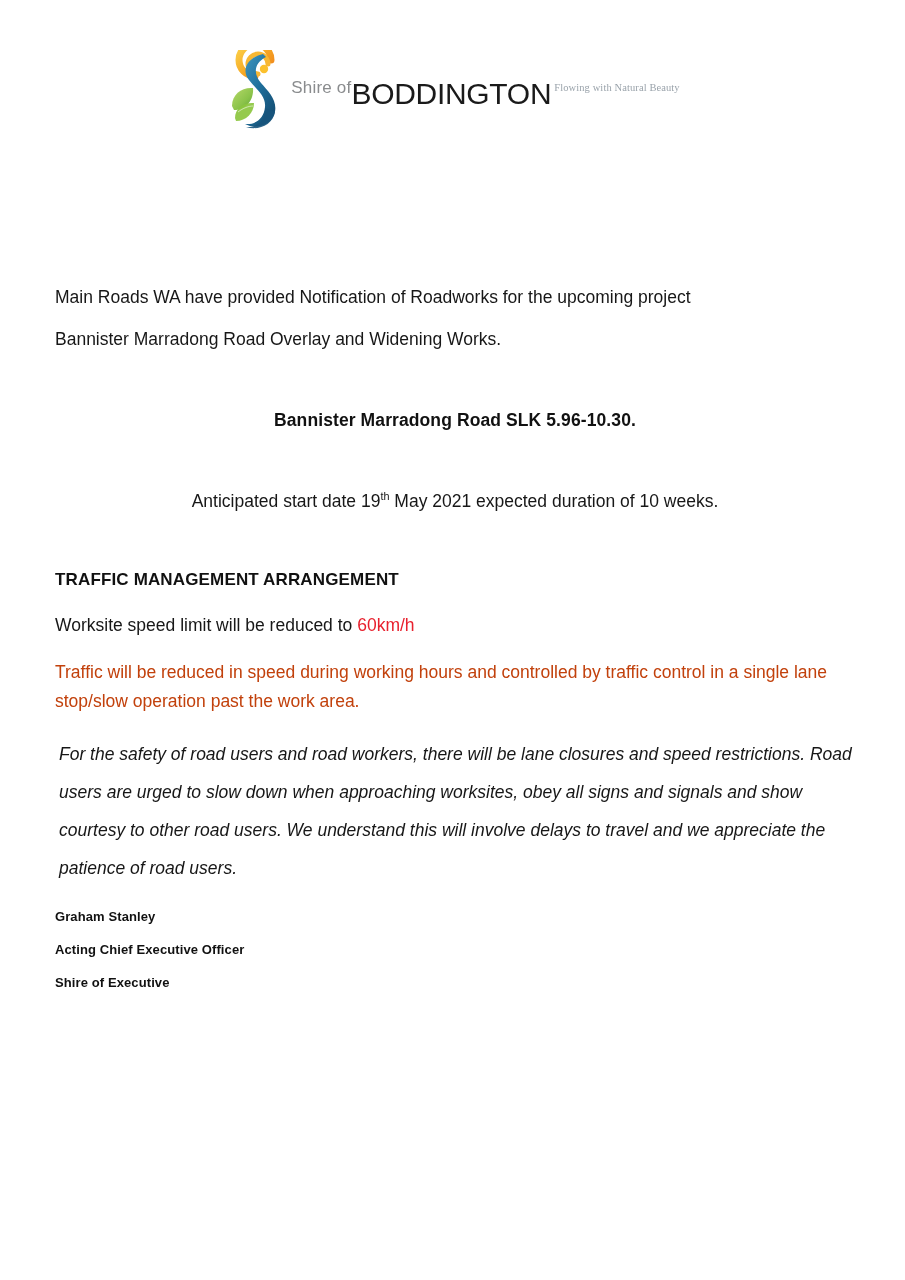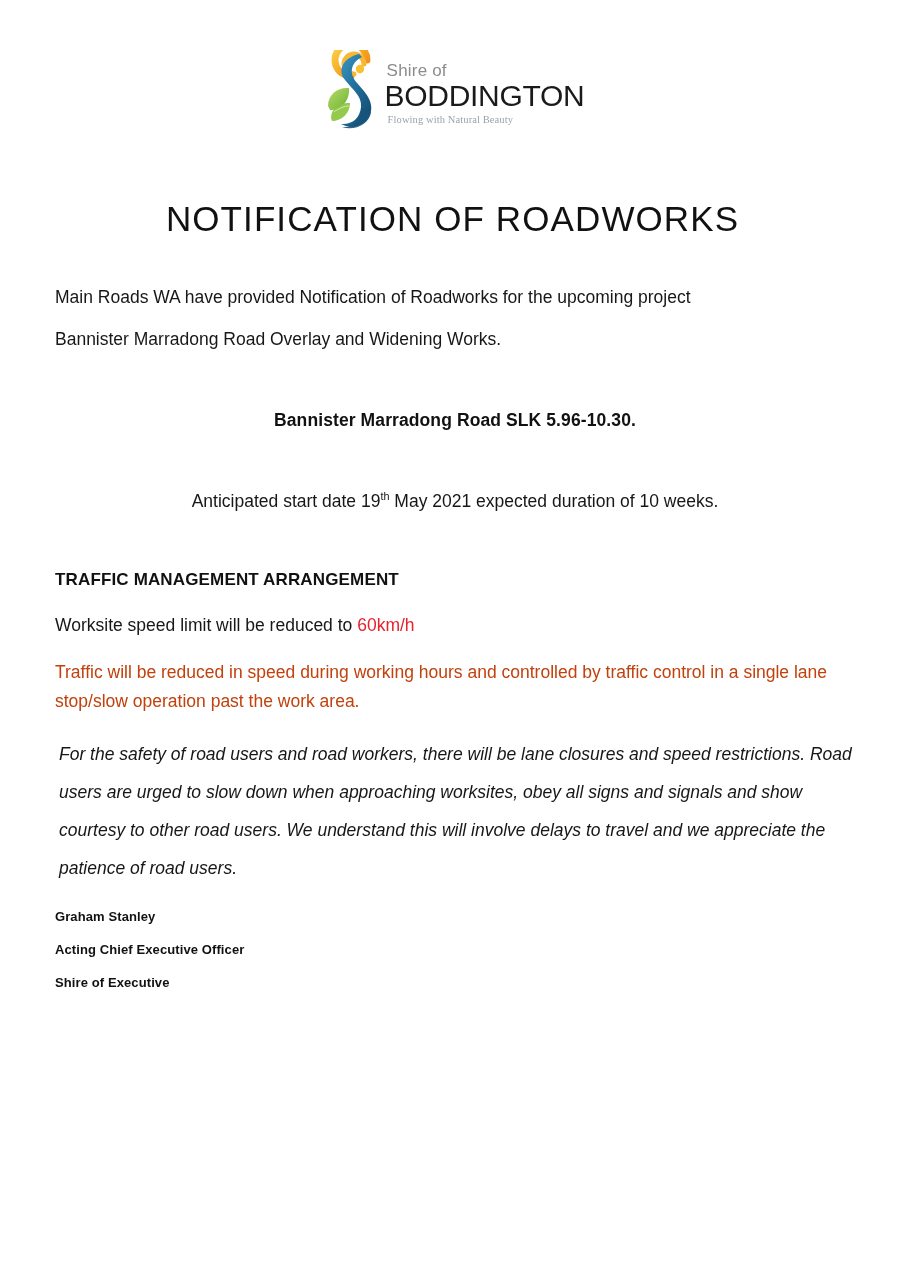--- a/index.html
+++ b/index.html
@@ -41,21 +41,21 @@
 
   .logo-mark {
     width: 62px;
     height: 82px;
     flex: none;
     display: block;
   }
 
   .logo-words {
     display: flex;
-    flex-direction: column;
+    flex-direction: row;
     justify-content: space-between;
     padding-top: 6px;
   }
 
   .logo-shireof {
     font-family: "Liberation Sans", sans-serif;
     font-size: 17px;
     font-weight: 400;
     letter-spacing: 0.2px;
     color: #8a8c8e;
@@ -244,21 +244,20 @@
 
       <div class="logo-words">
         <div class="logo-shireof">Shire of</div>
         <div class="logo-boddington">BODDINGTON</div>
         <div class="logo-tagline">Flowing with Natural Beauty</div>
       </div>
 
     </div>
   </div>
 
-  <h1 class="doc-title">NOTIFICATION OF ROADWORKS</h1>
 
   <div class="body-area">
 
     <p class="p-intro">
       <span>Main Roads WA have provided Notification of Roadworks for the upcoming project</span><br>
       <span>Bannister Marradong Road Overlay and Widening Works.</span>
     </p>
 
     <p class="p-slk">Bannister Marradong Road SLK 5.96-10.30.</p>
 

